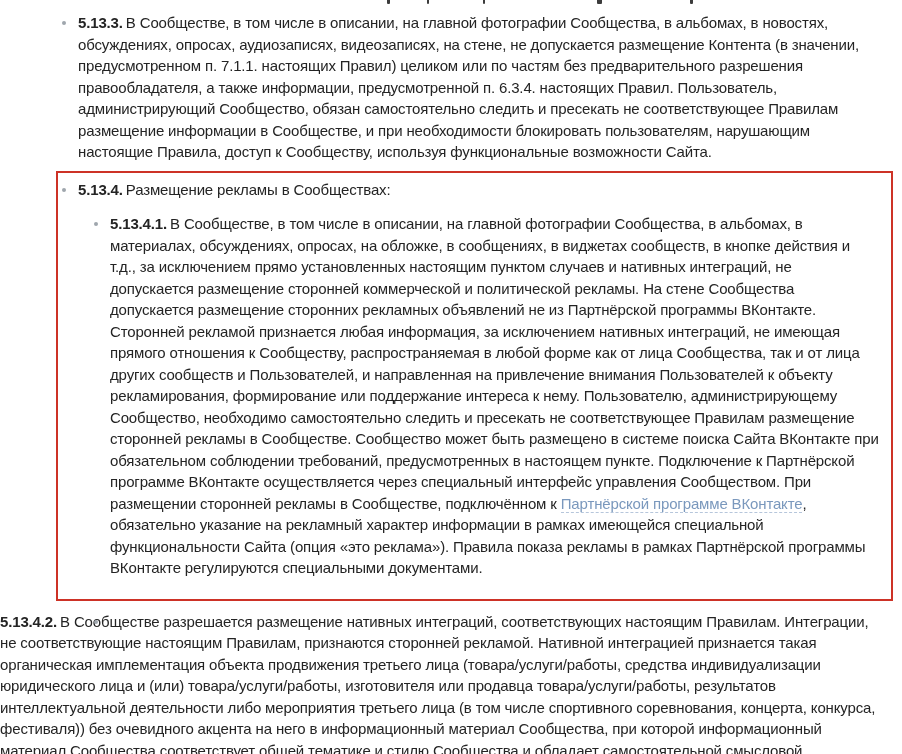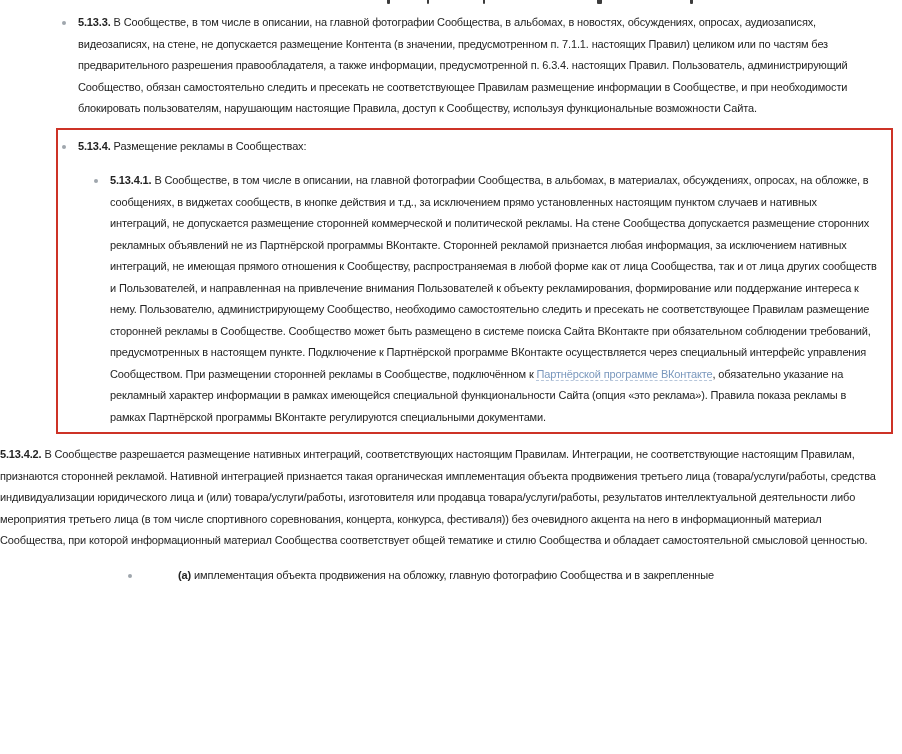--- a/index.html
+++ b/index.html
@@ -4,21 +4,21 @@
 <style>
   html, body { margin: 0; padding: 0; }
   body { background: #ffffff; }
   .screen {
     position: relative;
     width: 900px;
     height: 754px;
     overflow: hidden;
     background: #ffffff;
     font-family: "Liberation Sans", "DejaVu Sans", sans-serif;
-    font-size: 11px;
+    font-size: 15px;
     letter-spacing: -0.15px;
     line-height: 21.5px;
     color: #242424;
   }
   .doc { position: relative; padding-top: 12px; }
 
   
   .remnant { position: absolute; top: 0; left: 0; width: 100%; height: 5px; }
   .remnant i { position: absolute; top: 0; height: 4px; background: #3c3c3c; border-radius: 0 0 1px 1px; }
   .remnant i:nth-child(1) { left: 387px; width: 3px; }
@@ -43,21 +43,21 @@
   .lvl2 { } .lvl2 > .bullet { left: 94px; }
   .lvl3 { padding-left: 144px; } .lvl3 > .bullet { left: 128px; }
   .lvl4 { padding-left: 178px; }
 
   .sec-5133 { margin-bottom: 8px; }
 
   
   .highlight-box {
     border: 2px solid #cd3226;
     margin: 0 7px 10px 56px;
-    padding: 6px 0 4px 0;
+    padding: 6px 0 20px 0;
   }
   .highlight-box .lvl1 { padding-left: 20px; padding-right: 12px; }
   .highlight-box .lvl1 > .bullet { left: 4px; }
   .highlight-box .lvl2 { padding-left: 52px; padding-right: 12px; margin-top: 12px; }
   .highlight-box .lvl2 > .bullet { left: 36px; }
   .highlight-box .item:last-child { margin-bottom: 0; }
 
   .doc-link {
     color: #7a98bd;
     text-decoration: none;

